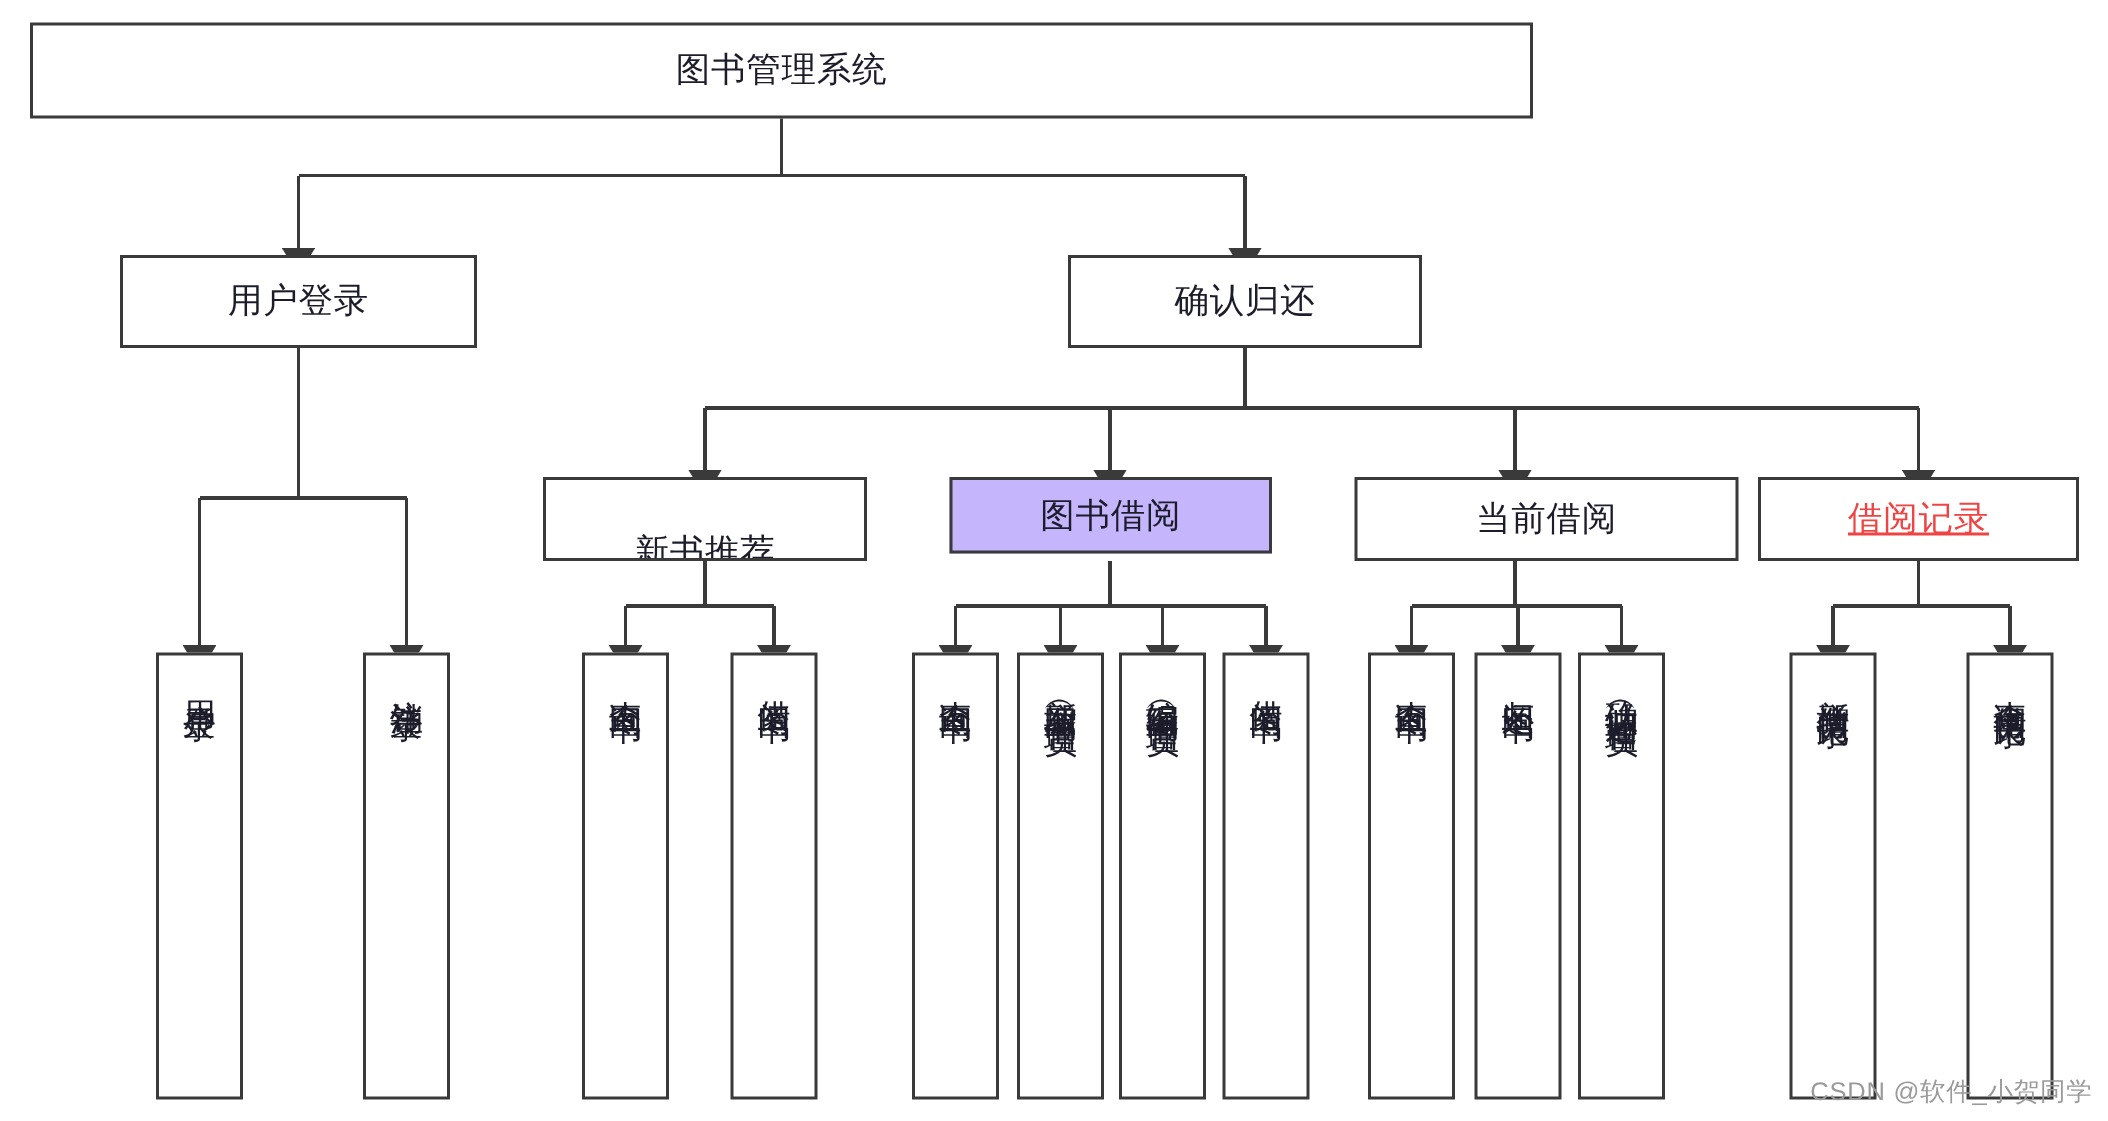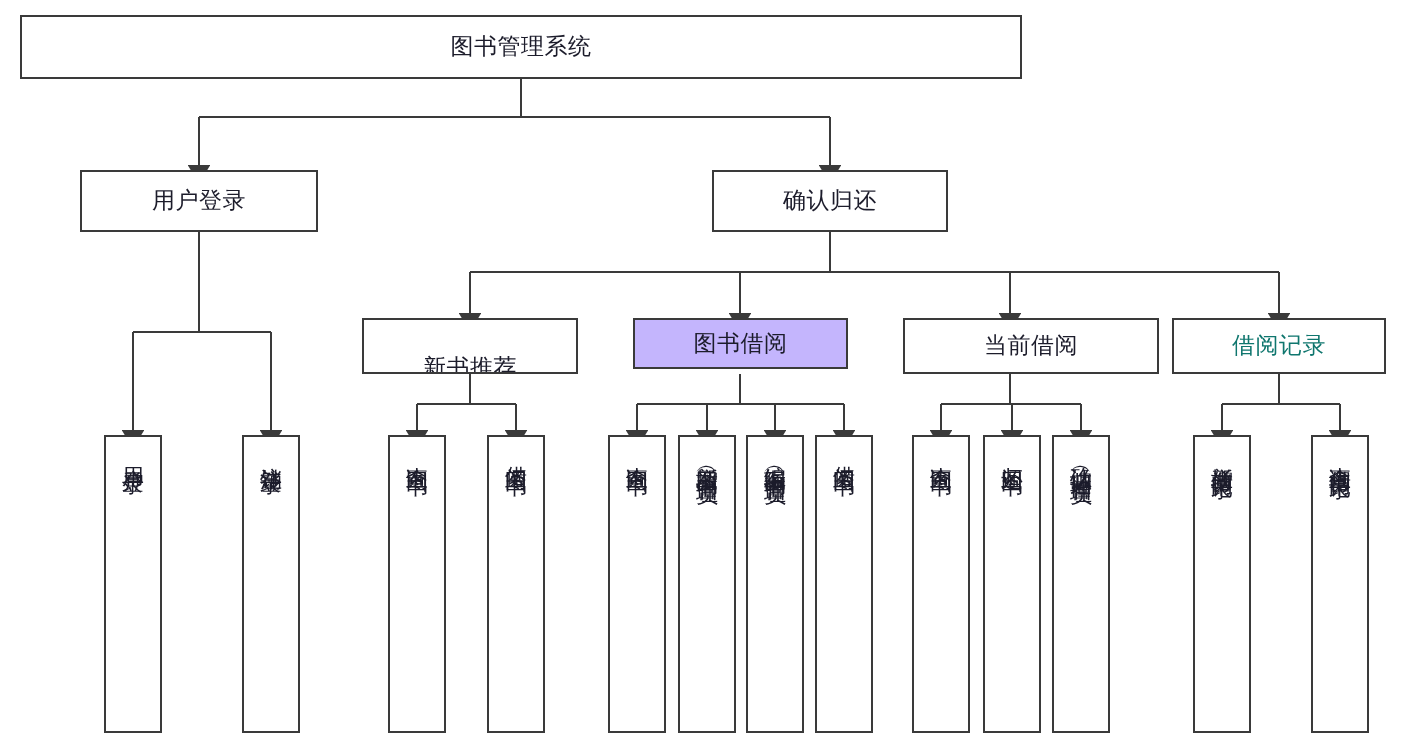--- a/index.html
+++ b/index.html
@@ -133,21 +133,21 @@
       <div class="node-box node-horizontal" style="left: 362px; top: 318px; width: 216px; height: 56px; border-color: rgb(58, 58, 58); background: rgb(255, 255, 255);">
         <span class="node-label" style="color: rgb(28, 28, 43); margin-top: 44px;">新书推荐</span>
       </div>
       <div class="node-box node-horizontal" style="left: 633px; top: 318px; width: 215px; height: 51px; border-color: rgb(58, 58, 58); background: #c4b5fd;">
         <span class="node-label" style="color: rgb(28, 28, 43);">图书借阅</span>
       </div>
       <div class="node-box node-horizontal" style="left: 903px; top: 318px; width: 256px; height: 56px; border-color: rgb(58, 58, 58); background: rgb(255, 255, 255);">
         <span class="node-label" style="color: rgb(28, 28, 43);">当前借阅</span>
       </div>
       <div class="node-box node-horizontal" style="left: 1172px; top: 318px; width: 214px; height: 56px; border-color: rgb(58, 58, 58); background: rgb(255, 255, 255);">
-        <span class="node-label" style="color: #0f766e;">借阅记录</span>
+        <span class="node-label" style="color: #ef4444; text-decoration: underline;">借阅记录</span>
       </div>
       <div class="node-box node-vertical" style="left: 104px; top: 435px; width: 58px; height: 298px; border-color: rgb(58, 58, 58); background: rgb(255, 255, 255);">
         <span class="node-label" style="color: rgb(28, 28, 43);">用户登录</span>
       </div>
       <div class="node-box node-vertical" style="left: 242px; top: 435px; width: 58px; height: 298px; border-color: rgb(58, 58, 58); background: rgb(255, 255, 255);">
         <span class="node-label" style="color: rgb(28, 28, 43);">注销登录</span>
       </div>
       <div class="node-box node-vertical" style="left: 388px; top: 435px; width: 58px; height: 298px; border-color: rgb(58, 58, 58); background: rgb(255, 255, 255);">
         <span class="node-label" style="color: rgb(28, 28, 43);">查询图书</span>
       </div>
@@ -176,13 +176,14 @@
         <span class="node-label" style="color: rgb(28, 28, 43);">确认归还（管理员）</span>
       </div>
       <div class="node-box node-vertical" style="left: 1193px; top: 435px; width: 58px; height: 298px; border-color: rgb(58, 58, 58); background: rgb(255, 255, 255);">
         <span class="node-label" style="color: rgb(28, 28, 43);">新增借阅记录</span>
       </div>
       <div class="node-box node-vertical" style="left: 1311px; top: 435px; width: 58px; height: 298px; border-color: rgb(58, 58, 58); background: rgb(255, 255, 255);">
         <span class="node-label" style="color: rgb(28, 28, 43);">查询借阅记录</span>
       </div>
     </div>
 
+  <div id="watermark">CSDN @软件_小贺同学</div>
 </div>
 
 </body></html>

